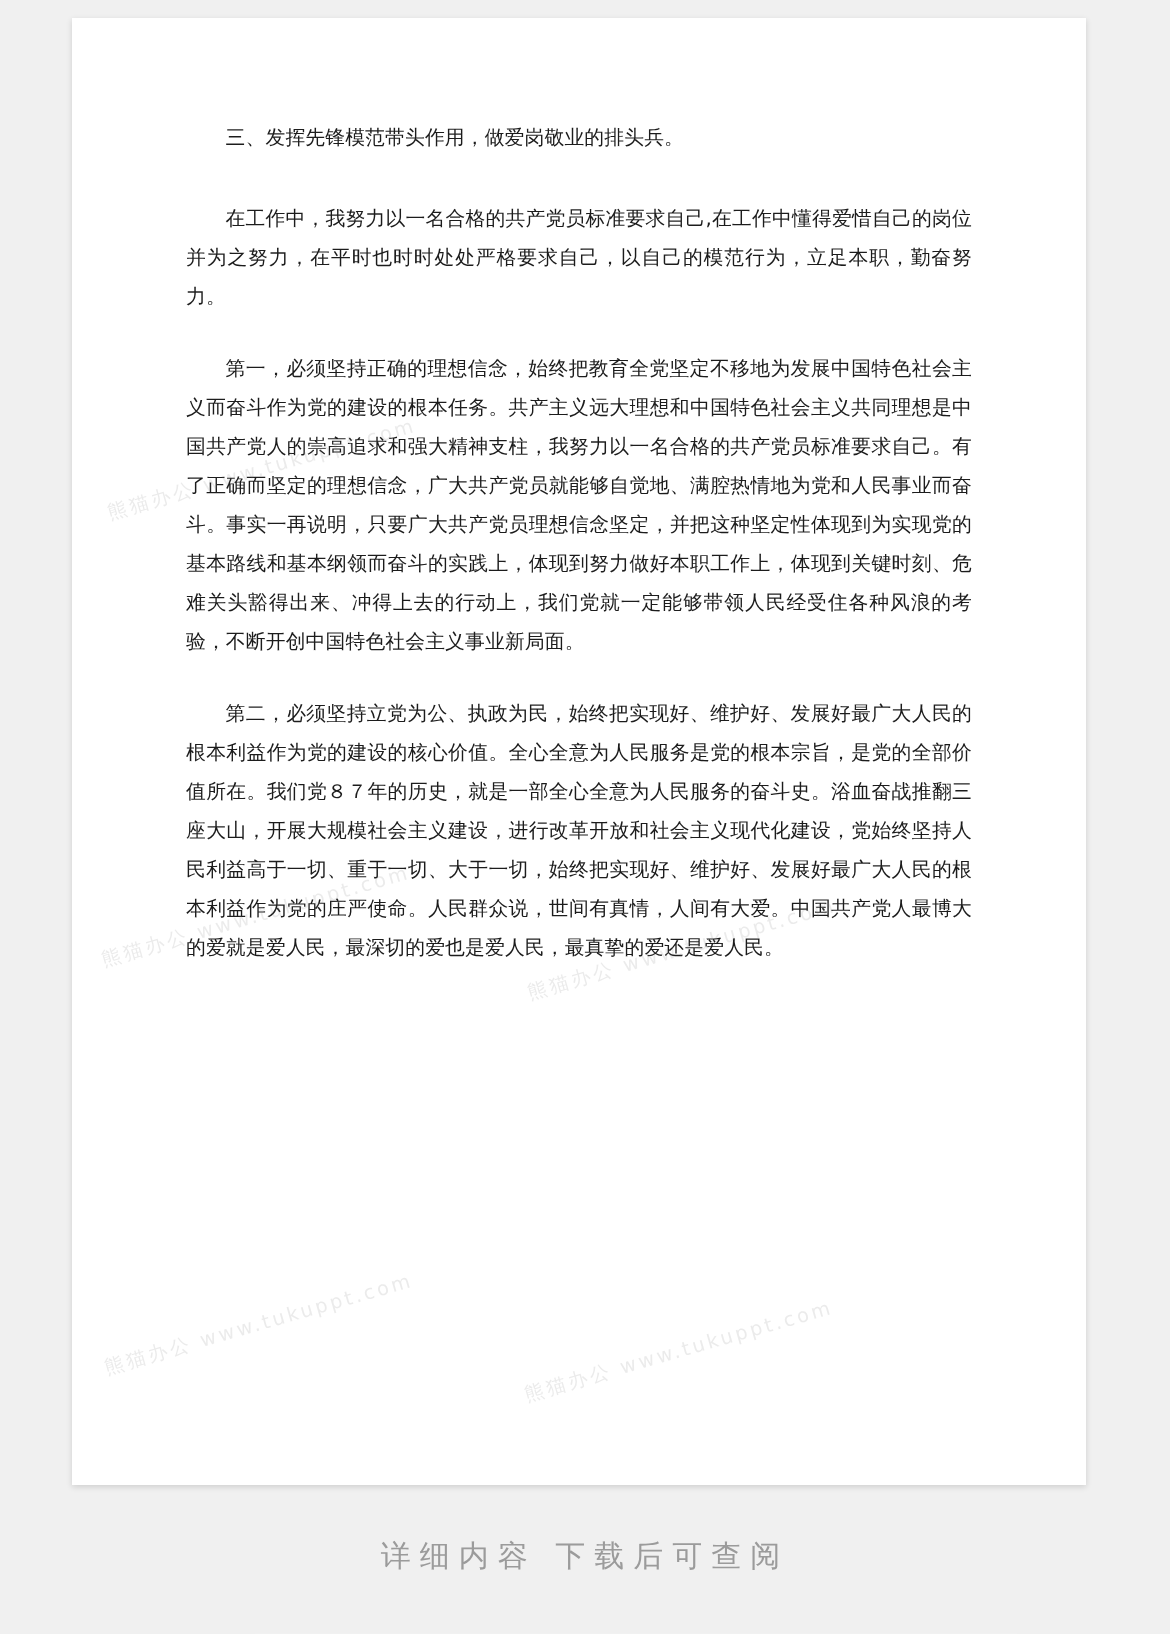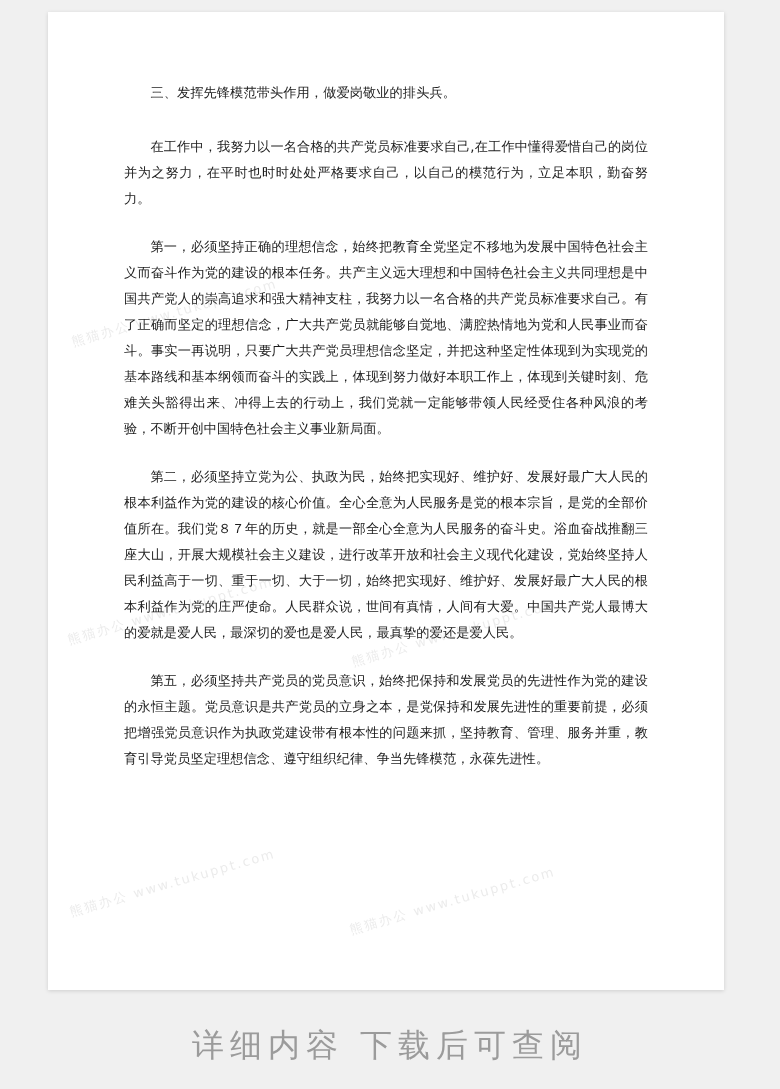--- a/index.html
+++ b/index.html
@@ -67,38 +67,37 @@
   .wm2 { left: 16px;  top: 590px; }
   .wm3 { left: 18px;  top: 862px; }
   .wm4 { left: 300px; top: 612px; }
   .wm5 { left: 298px; top: 880px; }
   .footer-note {
     position: absolute;
     left: 0;
     top: 1020px;
     width: 780px;
     text-align: center;
-    font-size: 32px;
+    font-size: 20px;
     letter-spacing: 6px;
     color: #9b9b9b;
   }
 </style>
 </head>
 <body>
 
 <div class="page-wrap">
 
   <div class="doc-page">
 
     <div class="doc-body">
       <p class="para first">三、发挥先锋模范带头作用，做爱岗敬业的排头兵。</p>
       <p class="para">在工作中，我努力以一名合格的共产党员标准要求自己,在工作中懂得爱惜自己的岗位并为之努力，在平时也时时处处严格要求自己，以自己的模范行为，立足本职，勤奋努力。</p>
       <p class="para">第一，必须坚持正确的理想信念，始终把教育全党坚定不移地为发展中国特色社会主义而奋斗作为党的建设的根本任务。共产主义远大理想和中国特色社会主义共同理想是中国共产党人的崇高追求和强大精神支柱，我努力以一名合格的共产党员标准要求自己。有了正确而坚定的理想信念，广大共产党员就能够自觉地、满腔热情地为党和人民事业而奋斗。事实一再说明，只要广大共产党员理想信念坚定，并把这种坚定性体现到为实现党的基本路线和基本纲领而奋斗的实践上，体现到努力做好本职工作上，体现到关键时刻、危难关头豁得出来、冲得上去的行动上，我们党就一定能够带领人民经受住各种风浪的考验，不断开创中国特色社会主义事业新局面。</p>
       <p class="para">第二，必须坚持立党为公、执政为民，始终把实现好、维护好、发展好最广大人民的根本利益作为党的建设的核心价值。全心全意为人民服务是党的根本宗旨，是党的全部价值所在。我们党８７年的历史，就是一部全心全意为人民服务的奋斗史。浴血奋战推翻三座大山，开展大规模社会主义建设，进行改革开放和社会主义现代化建设，党始终坚持人民利益高于一切、重于一切、大于一切，始终把实现好、维护好、发展好最广大人民的根本利益作为党的庄严使命。人民群众说，世间有真情，人间有大爱。中国共产党人最博大的爱就是爱人民，最深切的爱也是爱人民，最真挚的爱还是爱人民。</p>
-      <p class="para tight">第五，必须坚持共产党员的党员意识，始终把保持和发展党员的先进性作为党的建设的永恒主题。党员意识是共产党员的立身之本，是党保持和发展先进性的重要前提，必须把增强党员意识作为执政党建设带有根本性的问题来抓，坚持教育、管理、服务并重，教育引导党员坚定理想信念、遵守组织纪律、争当先锋模范，永葆先进性。</p>
     </div>
 
     <div class="watermark wm1">熊猫办公 www.tukuppt.com</div>
     <div class="watermark wm2">熊猫办公 www.tukuppt.com</div>
     <div class="watermark wm3">熊猫办公 www.tukuppt.com</div>
     <div class="watermark wm4">熊猫办公 www.tukuppt.com</div>
     <div class="watermark wm5">熊猫办公 www.tukuppt.com</div>
 
   </div>
 

